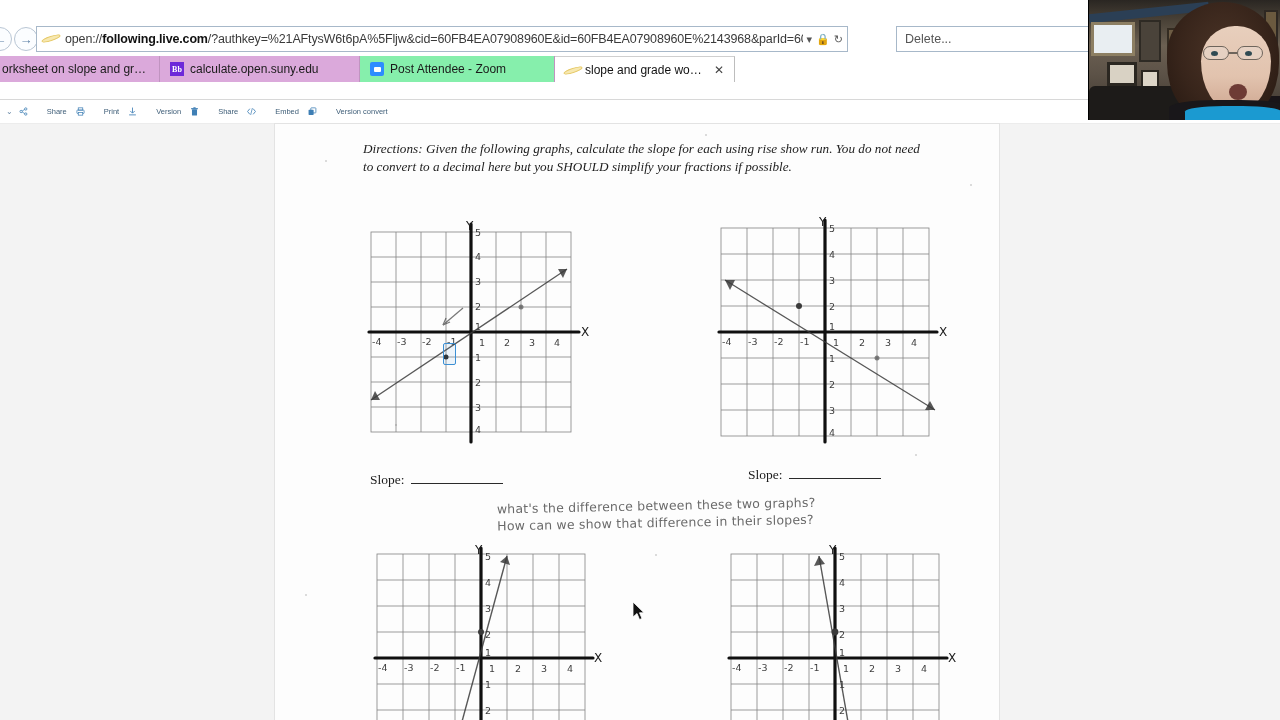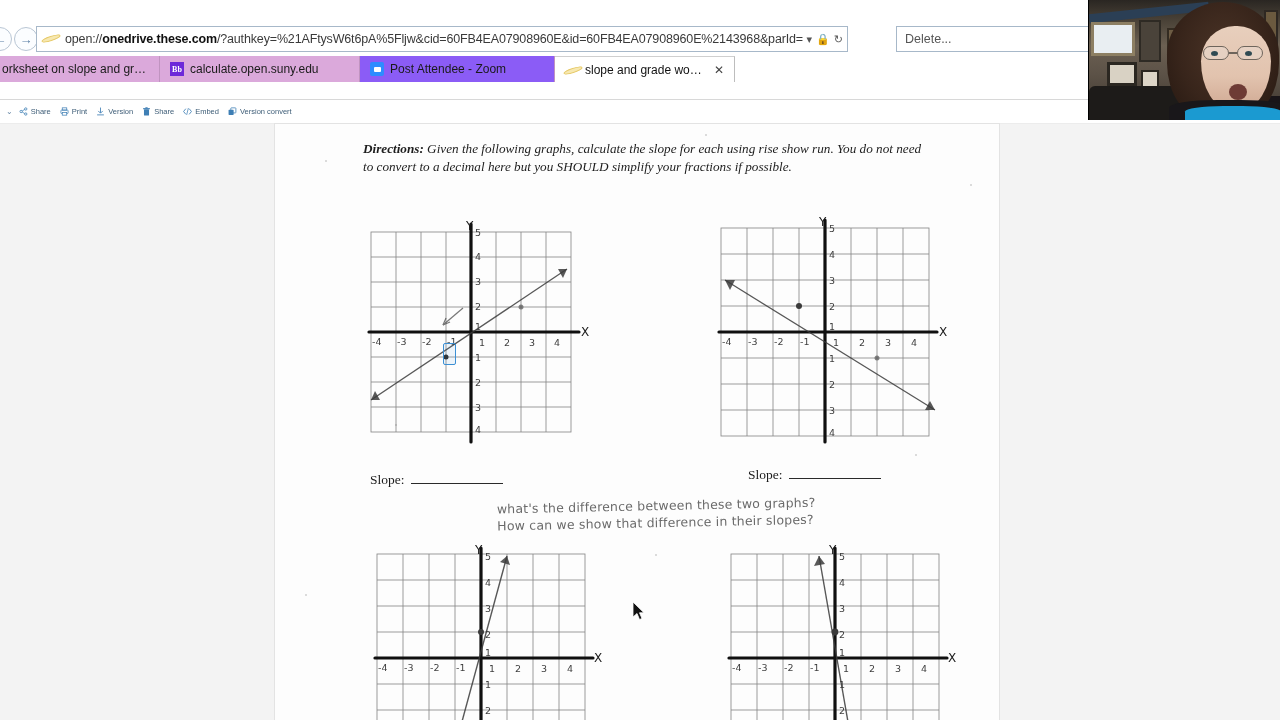--- a/index.html
+++ b/index.html
@@ -70,21 +70,21 @@
   }
   .tab {
     height:26px; display:flex; align-items:center;
     padding:0 10px; font-size:12px; color:#1a1a1a;
     border-right:1px solid #c093c0;
     background:#dba9db;
     white-space:nowrap; overflow:hidden;
   }
   .tab.t1 { width:160px; background:#dba9db; padding-left:2px; }
   .tab.t2 { width:200px; background:#dba9db; }
-  .tab.t3 { width:195px; background:#8b5cf6; }
+  .tab.t3 { width:195px; background:#86efac; }
   .tab.active {
     background:#ffffff; color:#111; width:180px;
     border-right:1px solid #bdbdbd;
     border-top:1px solid #cfcfcf;
   }
   .tab-ico { flex:0 0 auto; width:14px; height:14px; margin-right:6px; position:relative; }
   .tab-label { overflow:hidden; text-overflow:ellipsis; white-space:nowrap; }
   .tab-close { margin-left:auto; padding-left:10px; font-size:12px; color:#444; }
   #tabfill { flex:1 1 auto; background:#ffffff; }
   #chrome-belowtabs {
@@ -119,21 +119,21 @@
 
   
   #od-toolbar {
     position:absolute; left:0; top:100px; width:1280px; height:24px;
     background:#ffffff;
     display:flex; align-items:center;
     padding-left:4px;
     border-bottom:1px solid #ececec;
   }
   .od-btn {
-    display:flex; align-items:center; gap:3px;
+    display:flex; align-items:center; gap:19px;
     font-size:7.5px; color:#3f5e78;
     margin-right:9px; white-space:nowrap;
   }
   .od-ico { width:9px; height:9px; display:block; }
   #od-chevron { font-size:8px; color:#6a8aa8; margin-right:6px; margin-left:2px;}
 
   
   #viewer {
     position:absolute; left:0; top:124px; width:1280px; height:596px;
     background:#f3f3f3;
@@ -149,21 +149,21 @@
     position:absolute;width:2px;height:2px;background:#cfcfcf;border-radius:50%;
   }
 
   #directions {
     position:absolute; left:88px; top:16px; width:562px;
     font-family:"Liberation Serif", serif;
     font-style:italic;
     font-size:13.2px; line-height:17.5px;
     color:#1d1d1d;
   }
-  #directions .lead { font-weight:bold; }
+  #directions .lead { font-weight:normal; }
 
   
   .graph-wrap { position:absolute; }
   .graph-wrap svg { display:block; }
 
   .slope-line {
     position:absolute;
     font-family:"Liberation Serif", serif;
     font-size:13.5px; color:#1b1b1b;
     display:flex; align-items:baseline; gap:6px;
@@ -297,21 +297,21 @@
   <div id="navbar">
     <div class="nav-btn back">←</div>
     <div class="nav-btn">→</div>
   </div>
 
   <div id="addressbar">
     <span id="ie-favicon">
       <span class="ie-ico-sm"></span>
     </span>
     <span id="url-text">
-      <span>open://</span><b>onedrive.these.com</b><span>/?authkey=%21AFtysW6t6pA%5Fljw&amp;cid=60FB4EA07908960E&amp;id=60FB4EA07908960E%2143968&amp;parId=60FB4EA07908960E%</span>
+      <span>open://</span><b>following.live.com</b><span>/?authkey=%21AFtysW6t6pA%5Fljw&amp;cid=60FB4EA07908960E&amp;id=60FB4EA07908960E%2143968&amp;parId=60FB4EA07908960E%</span>
     </span>
     <span class="addr-icon">▾</span>
     <span class="addr-icon">🔒</span>
     <span class="addr-icon">↻</span>
   </div>
 
   <div id="searchbar">
     <span>Delete...</span>
   </div>
 

